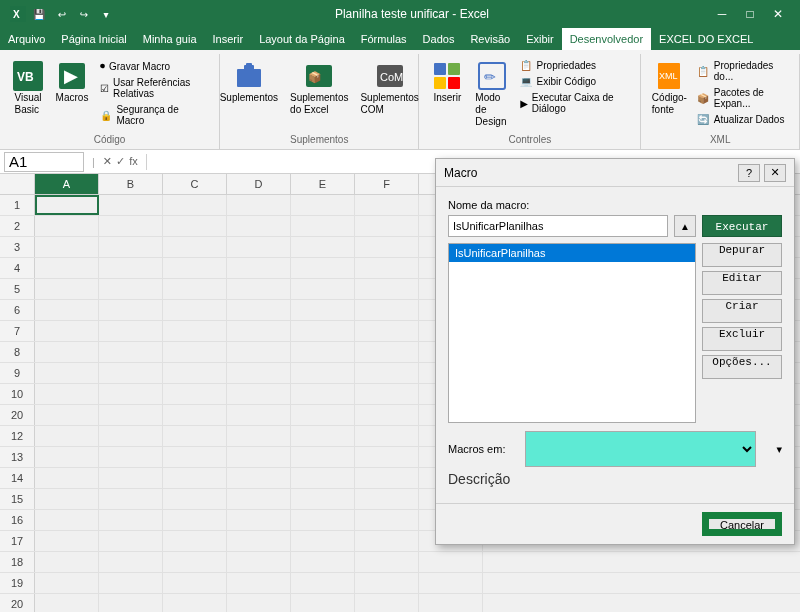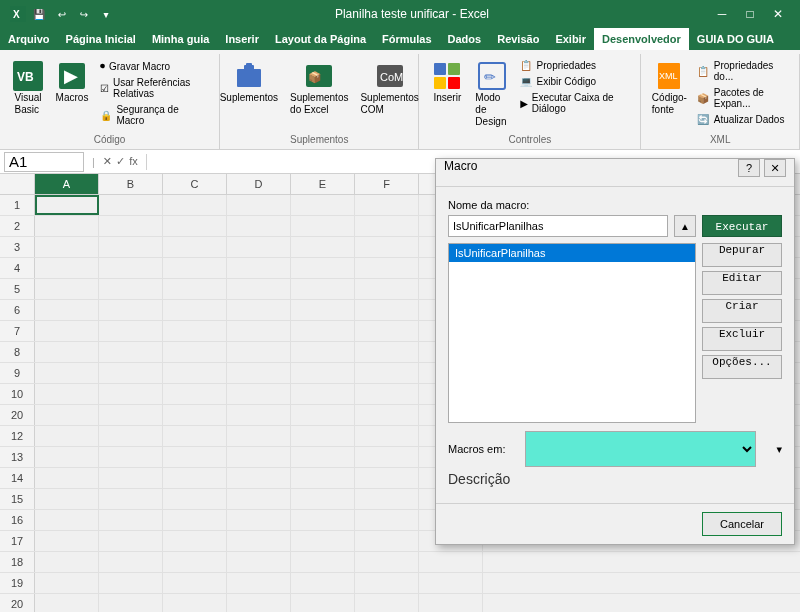--- a/index.html
+++ b/index.html
@@ -32,21 +32,20 @@
       align-items: center;
     }
     .menu-item {
       padding: 2px 8px;
       color: white;
       cursor: pointer;
       font-size: 11px;
       height: 100%;
       display: flex;
       align-items: center;
-      font-weight: bold;
     }
     .menu-item.active { background: white; color: #217346; }
 
     
     .ribbon {
       background: #f3f3f3;
       border-bottom: 1px solid #d0d0d0;
       padding: 4px 0 0 0;
       display: flex;
       align-items: stretch;
@@ -198,20 +197,21 @@
       left: 435px;
       width: 360px;
       background: #f0f0f0;
       border: 1px solid #aaa;
       box-shadow: 3px 3px 8px rgba(0,0,0,0.3);
     }
     .modal-title-bar {
       background: #f0f0f0;
       height: 28px;
       display: flex;
+      align-items: center;
       justify-content: space-between;
       padding: 0 8px;
       border-bottom: 1px solid #d0d0d0;
     }
     .modal-title { font-size: 12px; font-weight: normal; }
     .modal-controls { display: flex; gap: 4px; }
     .modal-btn {
       width: 22px;
       height: 18px;
       border: 1px solid #aaa;
@@ -304,21 +304,21 @@
     .description-label { font-size: 14px; color: #333; margin-bottom: 4px; }
     .modal-footer {
       display: flex;
       justify-content: flex-end;
       padding: 8px 12px;
       border-top: 1px solid #d0d0d0;
     }
     .cancel-btn {
       width: 80px;
       height: 24px;
-      border: 1px solid #15803d;
+      border: 7px solid #15803d;
       background: #e8e8e8;
       cursor: pointer;
       font-size: 11px;
     }
 
     .main-area {
       display: flex;
       flex-direction: column;
       height: calc(612px - 28px - 22px - 90px - 24px);
       overflow: hidden;
@@ -358,21 +358,21 @@
   <div class="menu-item">Arquivo</div>
   <div class="menu-item">Página Inicial</div>
   <div class="menu-item">Minha guia</div>
   <div class="menu-item">Inserir</div>
   <div class="menu-item">Layout da Página</div>
   <div class="menu-item">Fórmulas</div>
   <div class="menu-item">Dados</div>
   <div class="menu-item">Revisão</div>
   <div class="menu-item">Exibir</div>
   <div class="menu-item active">Desenvolvedor</div>
-  <div class="menu-item">GUIA DO GUIA</div>
+  <div class="menu-item">EXCEL DO EXCEL</div>
 </div>
 
 <div class="ribbon">
 
   <div class="ribbon-group">
     <div class="ribbon-group-content">
       <div class="ribbon-btn">
         <div class="ribbon-btn-icon">
           <svg width="30" height="30" viewBox="0 0 30 30">
             <rect width="30" height="30" fill="#1e7145" rx="2"></rect>

